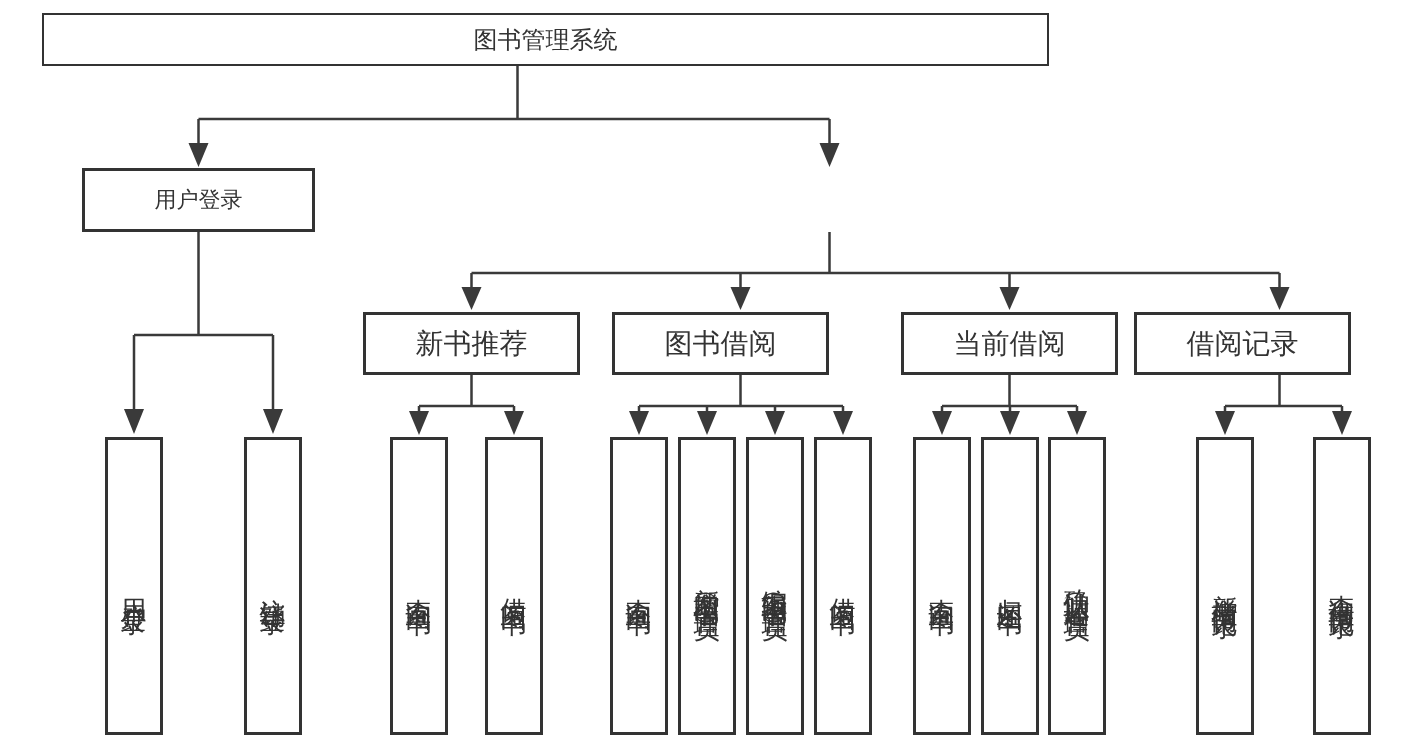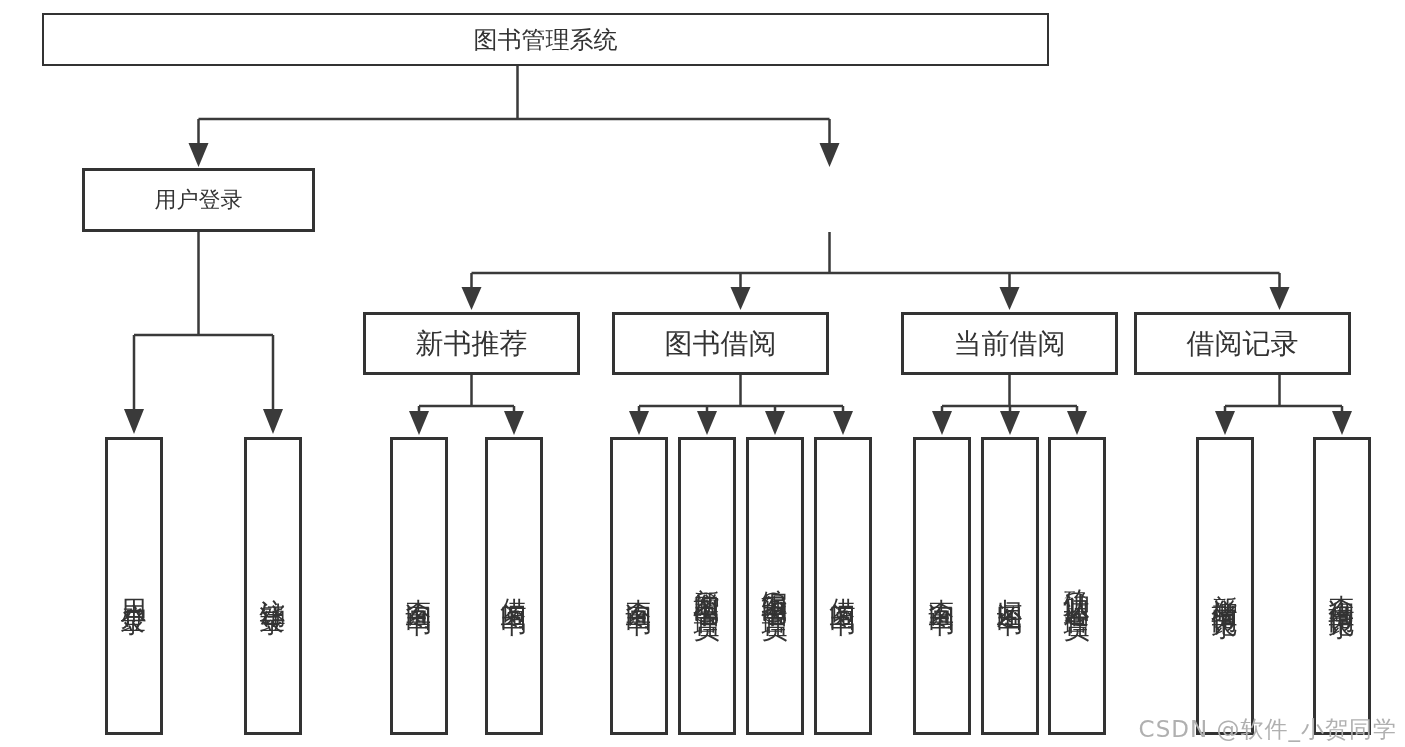--- a/index.html
+++ b/index.html
@@ -128,15 +128,14 @@
   <div class="node leaf" style="left:1048px;">
     <span>确认归还（管理员）</span>
   </div>
   <div class="node leaf" style="left:1196px;">
     <span>新增借阅记录</span>
   </div>
   <div class="node leaf" style="left:1313px;">
     <span>查询借阅记录</span>
   </div>
 
-  <div class="watermark">CSDN @软件_小贺同学</div>
 
 </div>
 
 </body></html>

